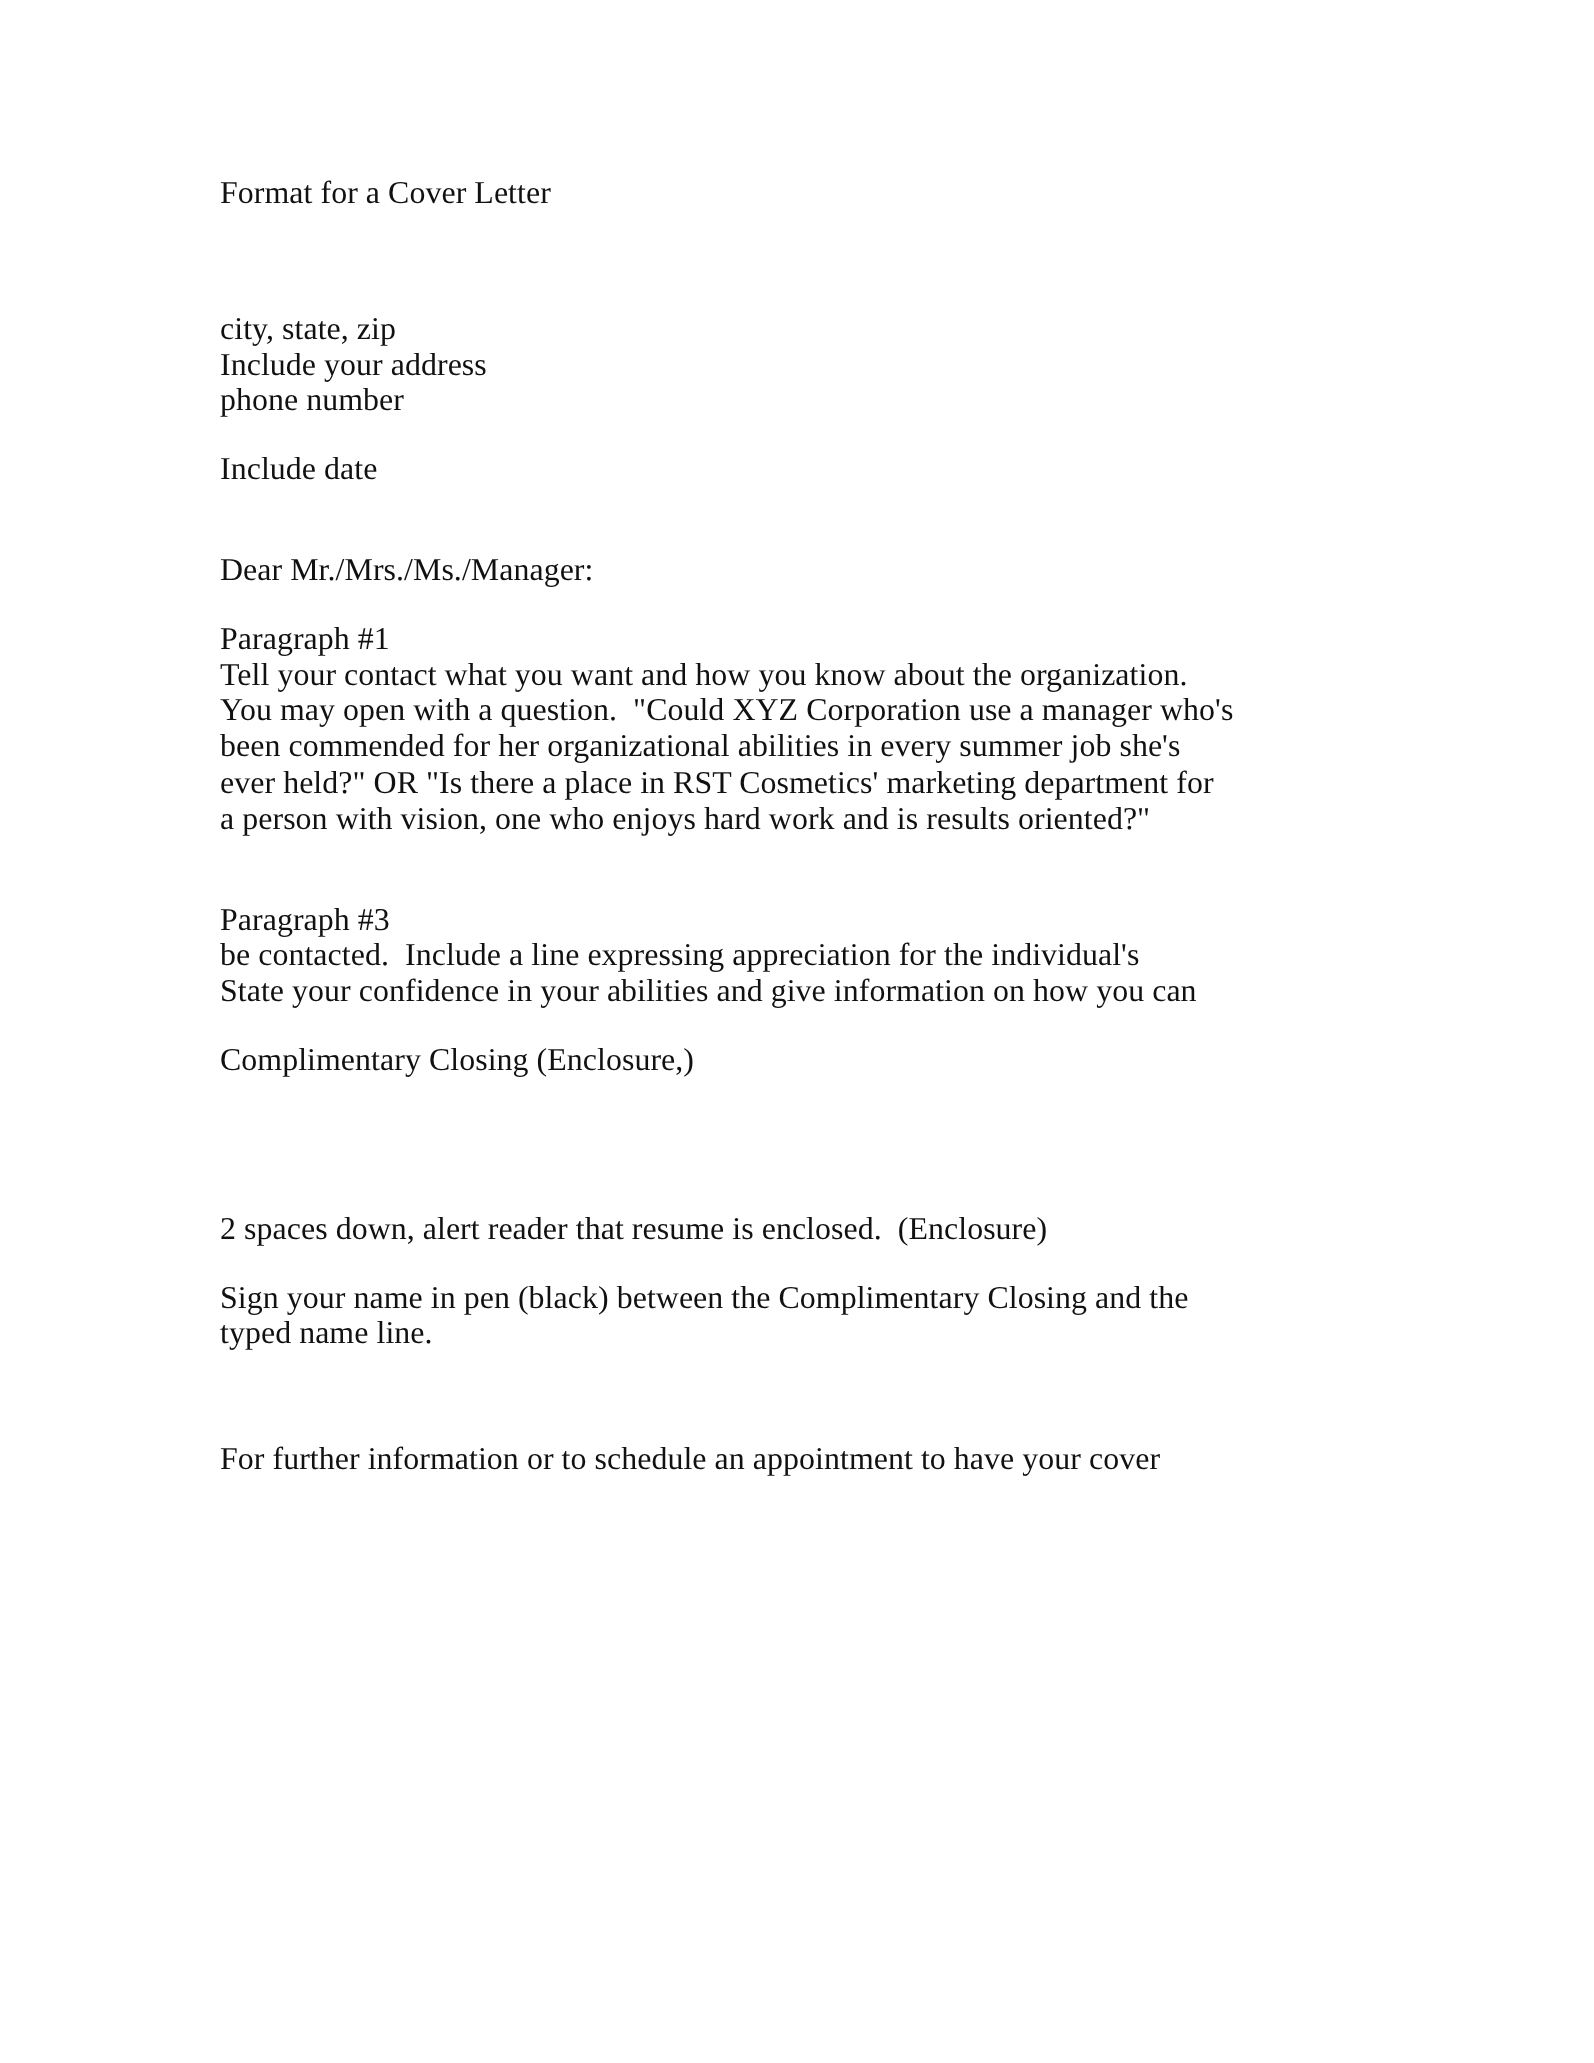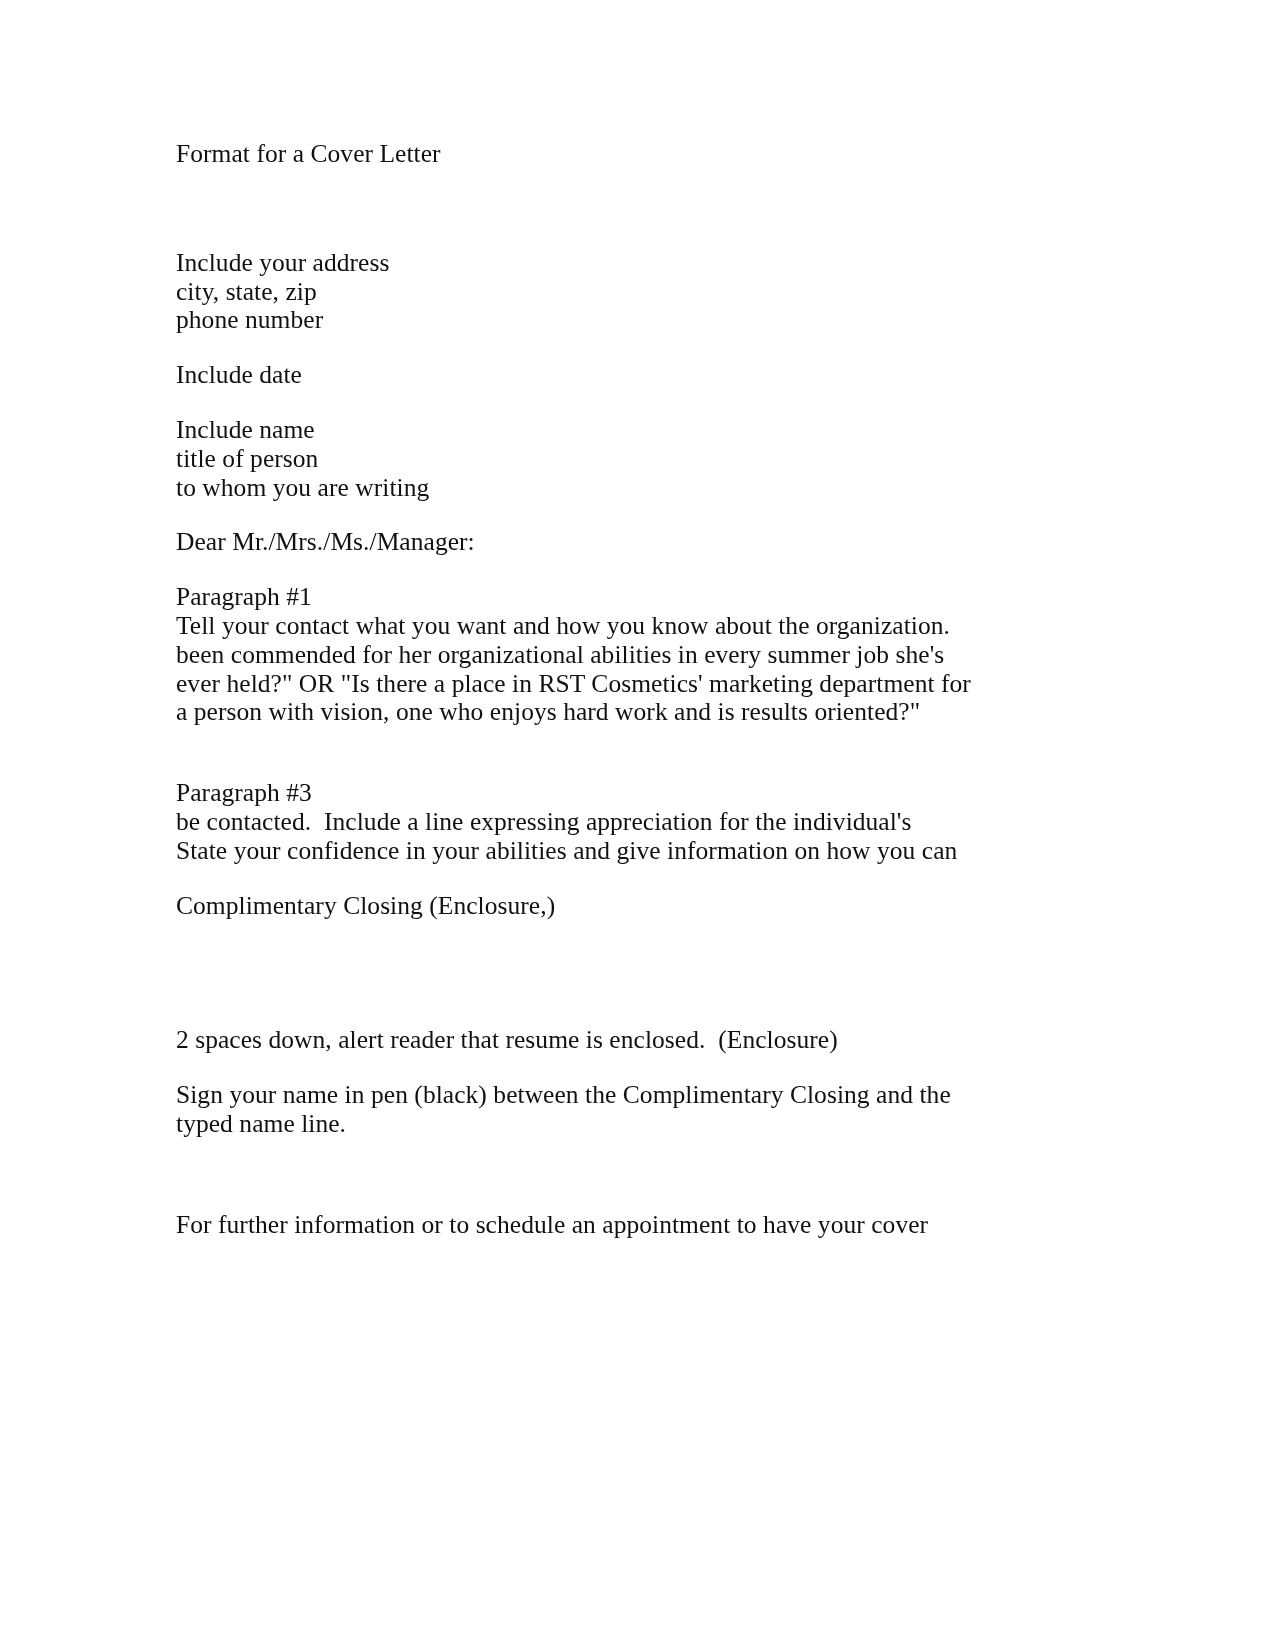--- a/index.html
+++ b/index.html
@@ -48,46 +48,42 @@
 
 <div class="page">
   <div class="doc-body">
 
     <div class="blk">
       <div class="line">Format for a Cover Letter</div>
     </div>
     <div class="sp-title"></div>
 
     <div class="blk">
+      <div class="line">city, state, zip</div>
       <div class="line">Include your address</div>
-      <div class="line">city, state, zip</div>
       <div class="line">phone number</div>
     </div>
     <div class="sp-para"></div>
 
     <div class="blk">
       <div class="line">Include date</div>
     </div>
     <div class="sp-para"></div>
 
-    <div class="blk">
-      <div class="line">Include name</div>
-      <div class="line">title of person</div>
-      <div class="line">to whom you are writing</div>
-    </div>
     <div class="sp-para"></div>
 
     <div class="blk">
       <div class="line">Dear Mr./Mrs./Ms./Manager:</div>
     </div>
     <div class="sp-para"></div>
 
     <div class="blk">
       <div class="line">Paragraph #1</div>
       <div class="line">Tell your contact what you want and how you know about the organization.</div>
+      <div class="line">You may open with a question.  "Could XYZ Corporation use a manager who's</div>
       <div class="line">been commended for her organizational abilities in every summer job she's</div>
       <div class="line">ever held?" OR "Is there a place in RST Cosmetics' marketing department for</div>
       <div class="line">a person with vision, one who enjoys hard work and is results oriented?"</div>
     </div>
     <div class="sp-para"></div>
 
     <div class="sp-para"></div>
 
     <div class="blk">
       <div class="line">Paragraph #3</div>

